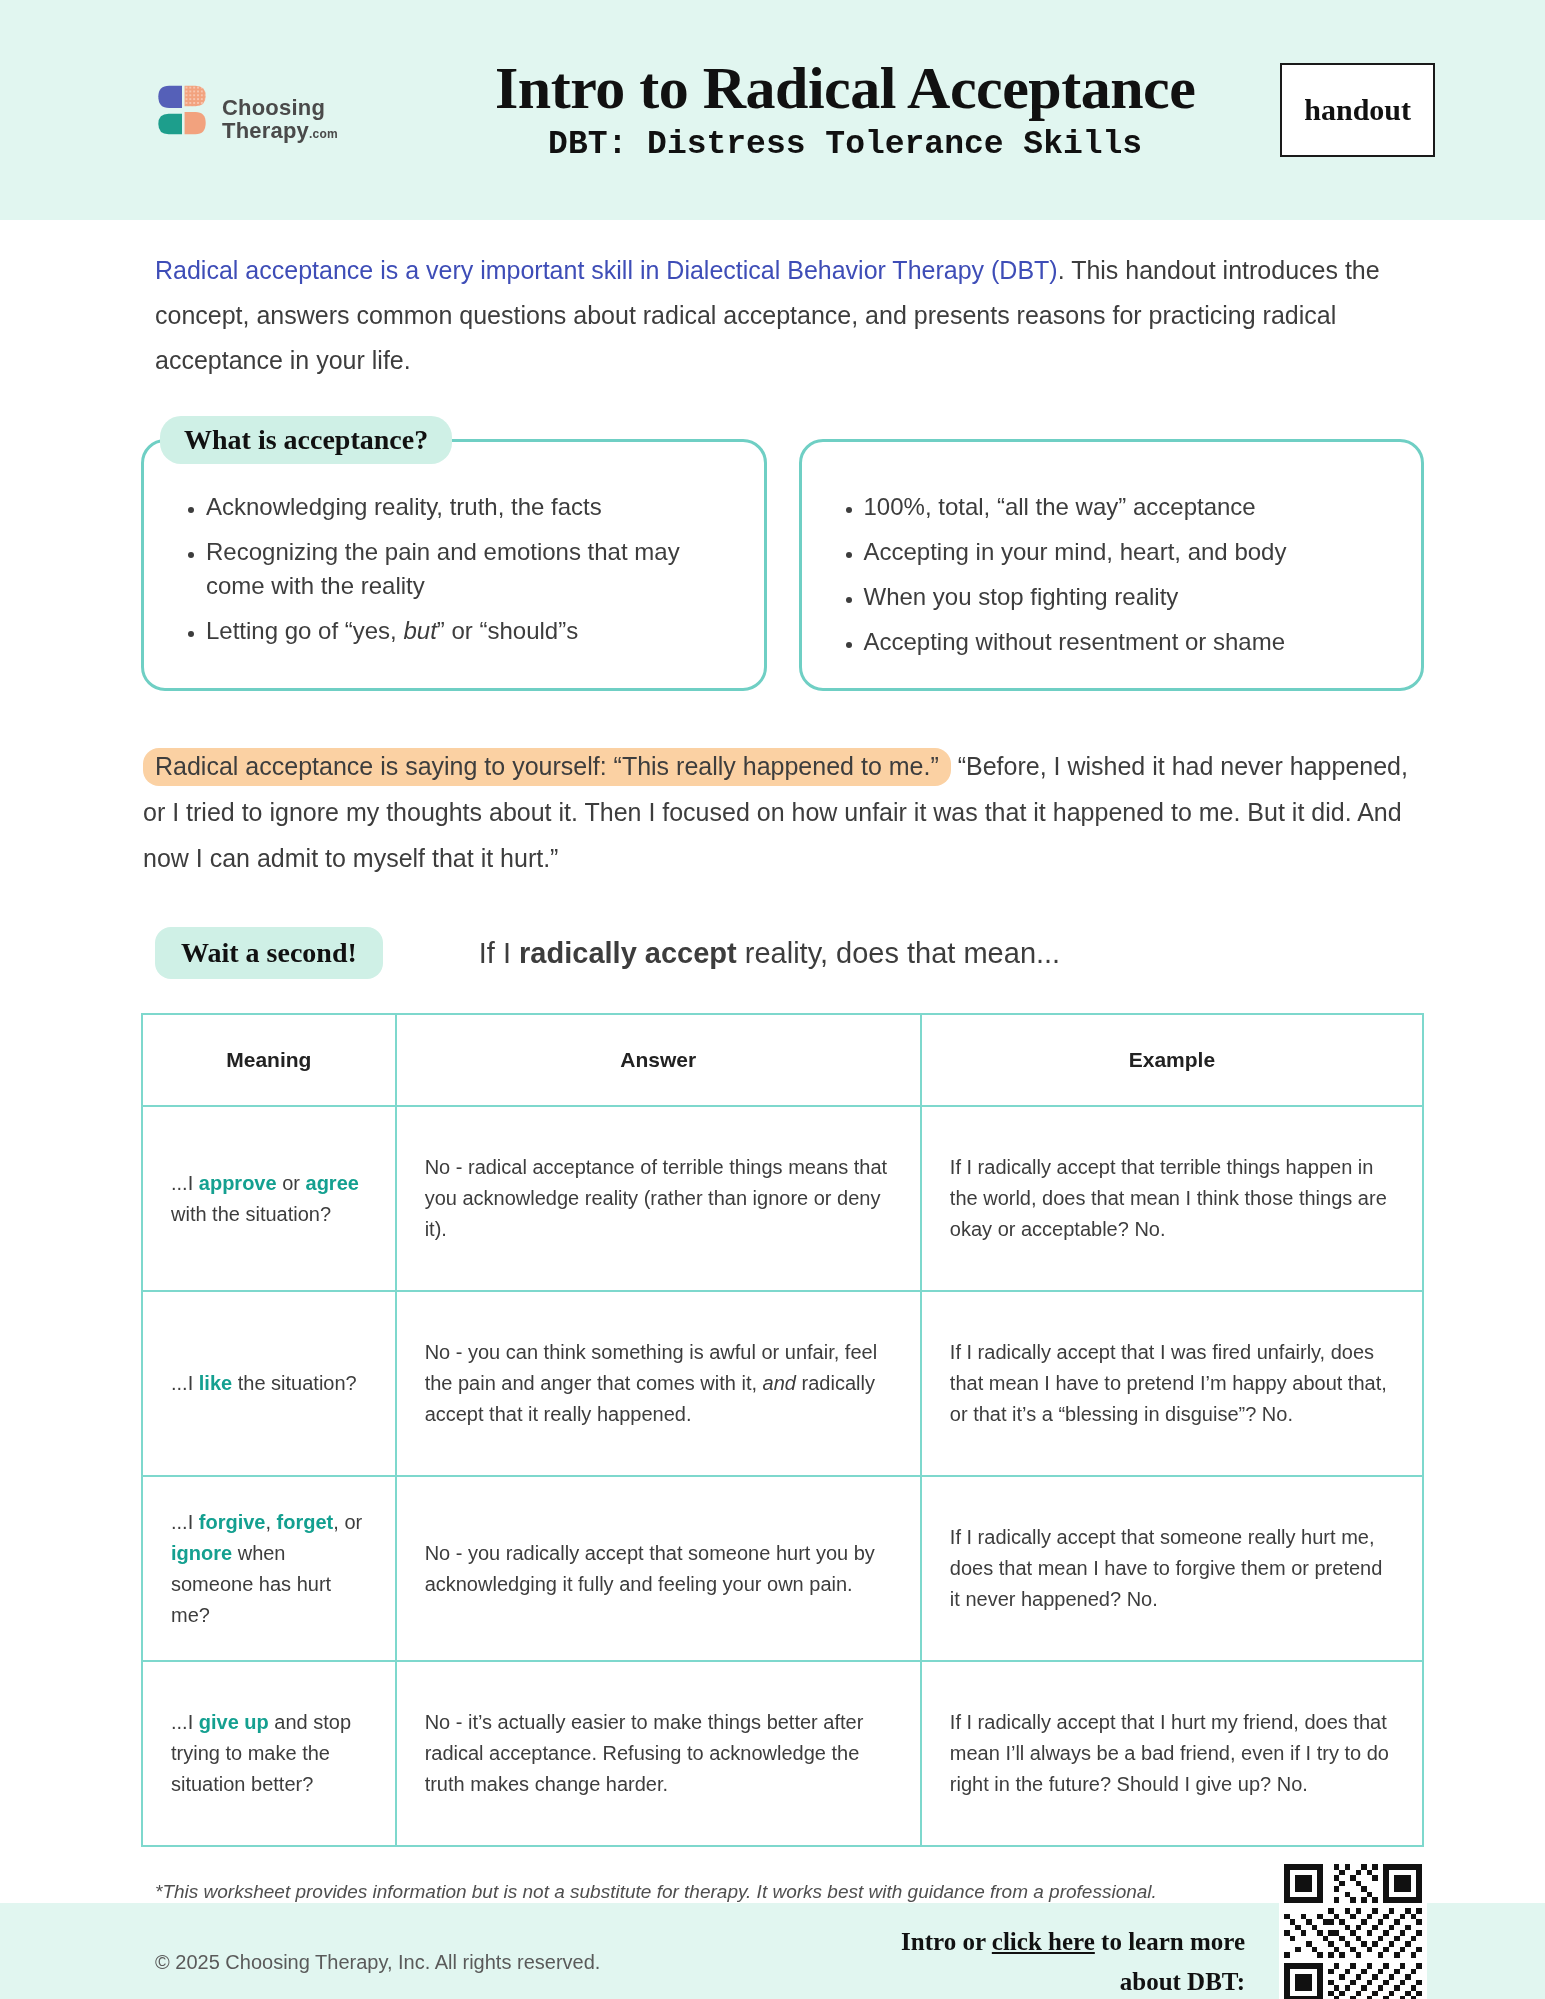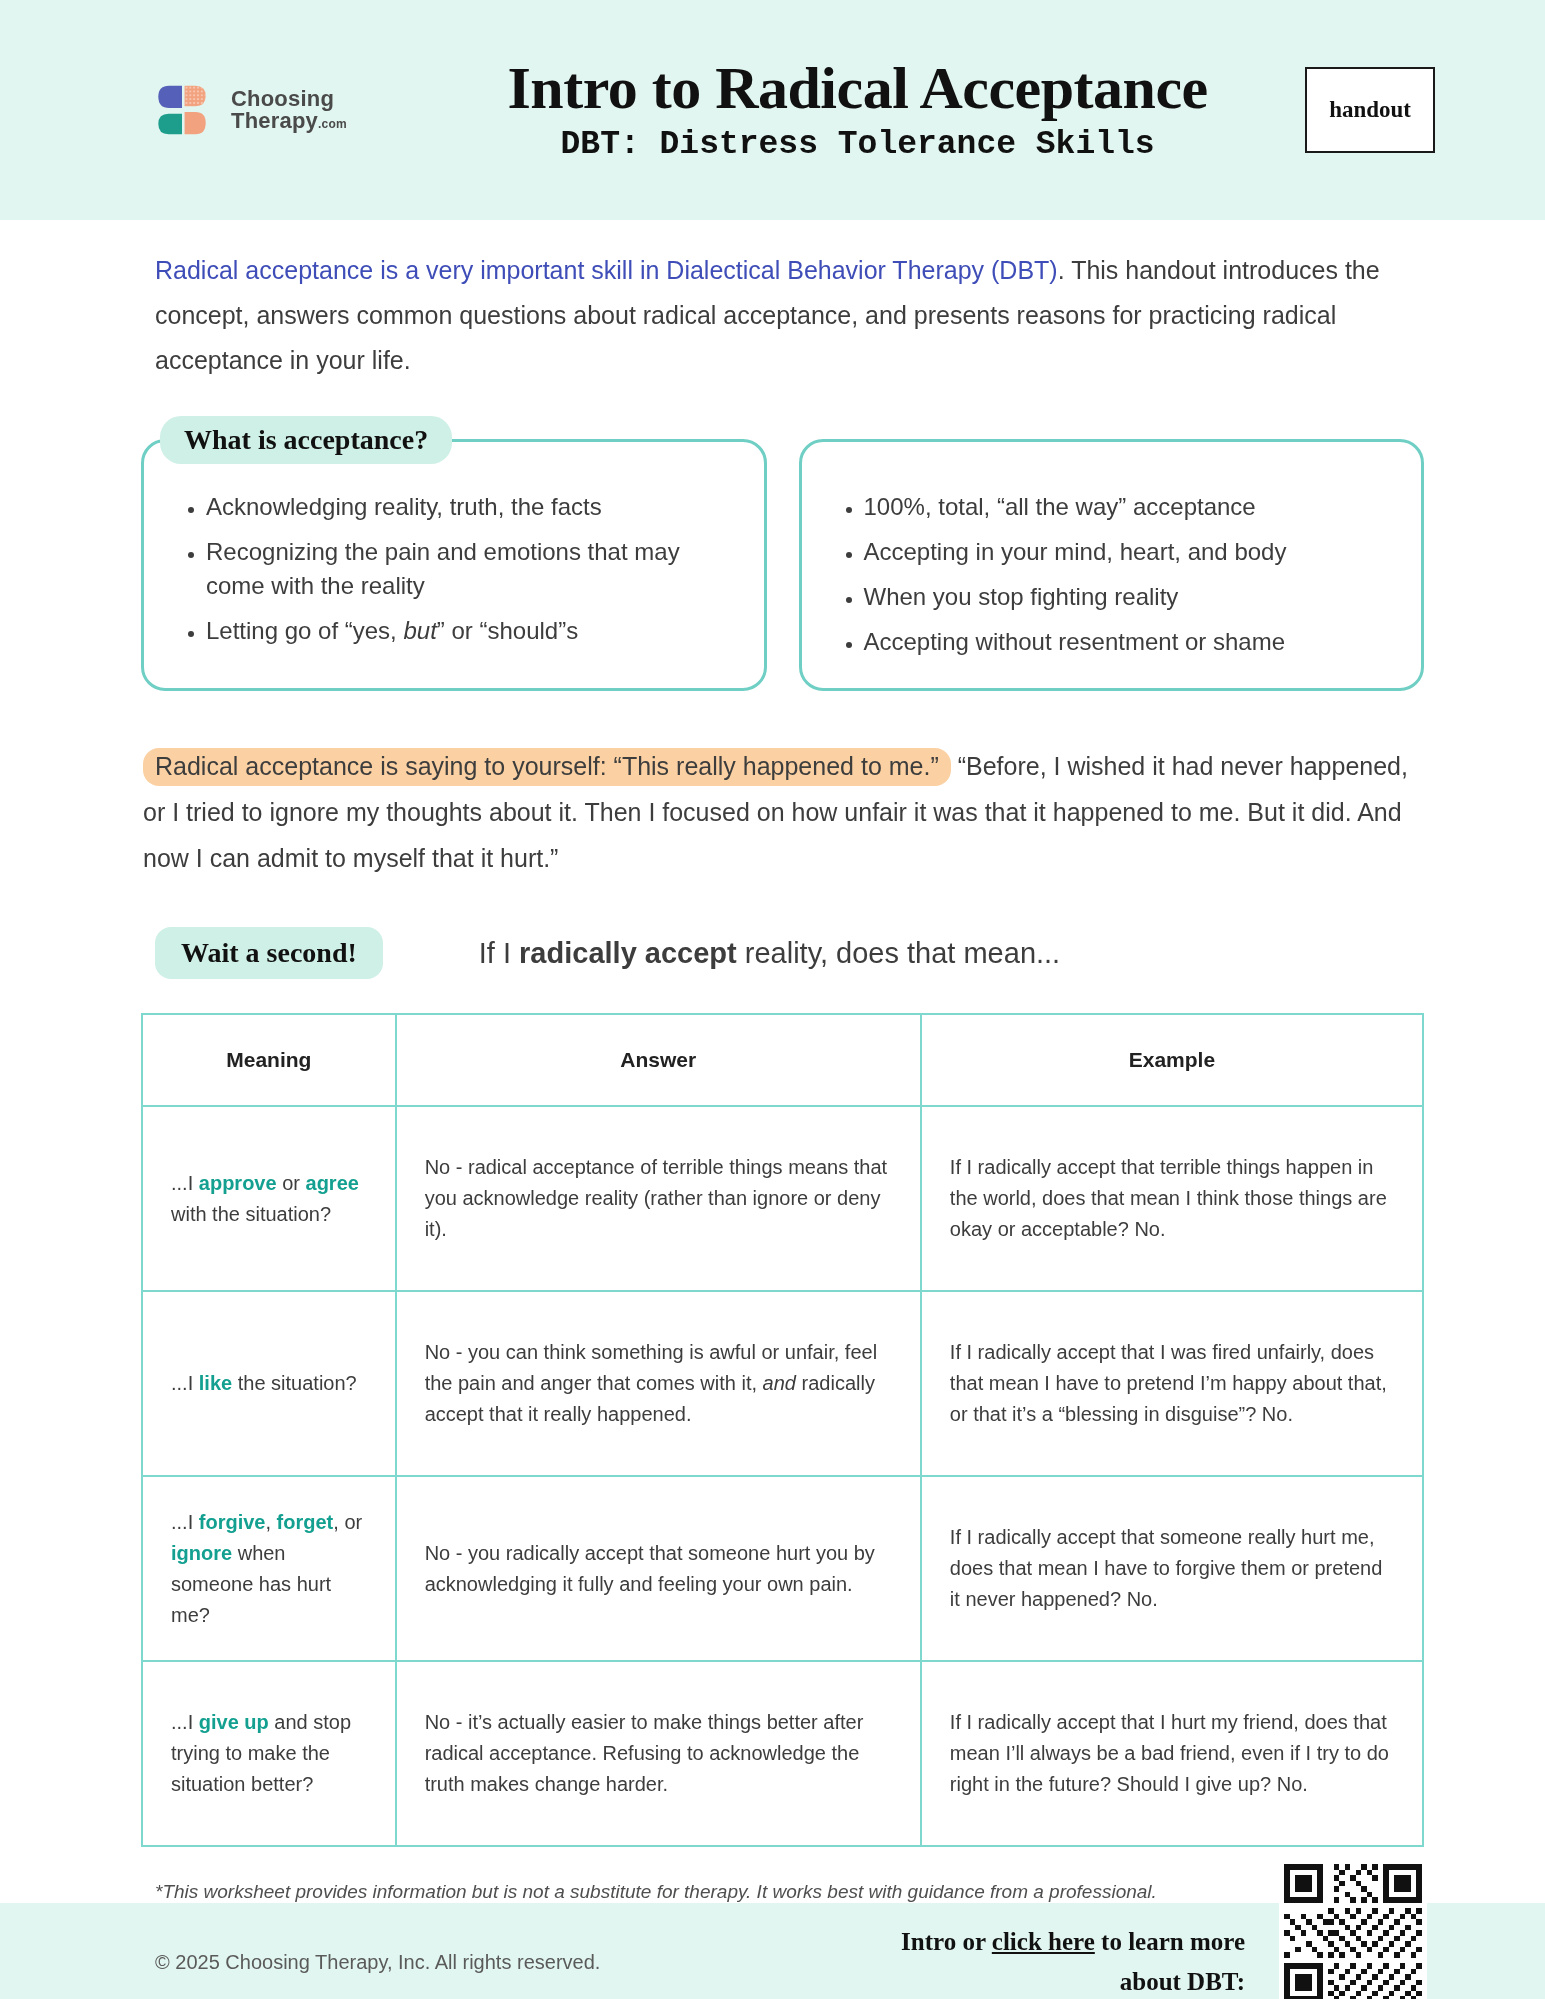--- a/index.html
+++ b/index.html
@@ -7,30 +7,30 @@
   body {
     height:1999px; overflow:hidden; background:#fff;
     font-family:"Liberation Sans", sans-serif; color:var(--ink,#3d3d3d);
     display:flex; flex-direction:column;
   }
   
   .band-top {
     background:var(--mint,#e1f6f0); height:220px; flex:0 0 auto;
     display:flex; align-items:center; padding:0 110px 0 150px; gap:20px;
   }
-  .brand { display:flex; align-items:center; gap:17px; width:260px; flex:0 0 auto; }
+  .brand { display:flex; align-items:flex-end; gap:8px; width:260px; flex:0 0 auto; }
   .brand svg { width:64px; height:64px; }
   .brand-text { font-size:22px; font-weight:bold; color:#4a4a4a; line-height:1.02; letter-spacing:.2px; }
   .brand-text .suffix { font-size:12px; font-weight:bold; }
   .titles { flex:1 1 auto; text-align:center; font-family:"Liberation Serif", serif; color:#111; }
   .titles h1 { font-size:60px; font-weight:bold; letter-spacing:-.5px; line-height:1.05; }
   .titles h2 { font-size:33px; font-weight:bold; margin-top:6px;font-family:Liberation Mono, monospace; }
   .badge {
     flex:0 0 auto; background:#fff; border:2.5px solid #1a1a1a;
-    font-family:"Liberation Serif", serif; font-weight:bold; font-size:23px; color:#111;
+    font-family:"Liberation Serif", serif; font-weight:bold; font-size:30px; color:#111;
     padding:28px 22px;
   }
   
   .page-body { padding:0 121px 0 141px; flex:1 1 auto; display:flex; flex-direction:column; }
   .intro { margin:28px 0 0 14px; font-size:25px; line-height:45px; max-width:1260px; }
   .seg-blue { color:var(--blue,#3e4db7); font-weight:normal; }
   .seg-teal { color:var(--teal-text,#14a090); font-weight:bold; }
   .seg-i { font-style:italic; }
   .seg-b { font-weight:bold; }
   .seg-u { text-decoration:underline; }

